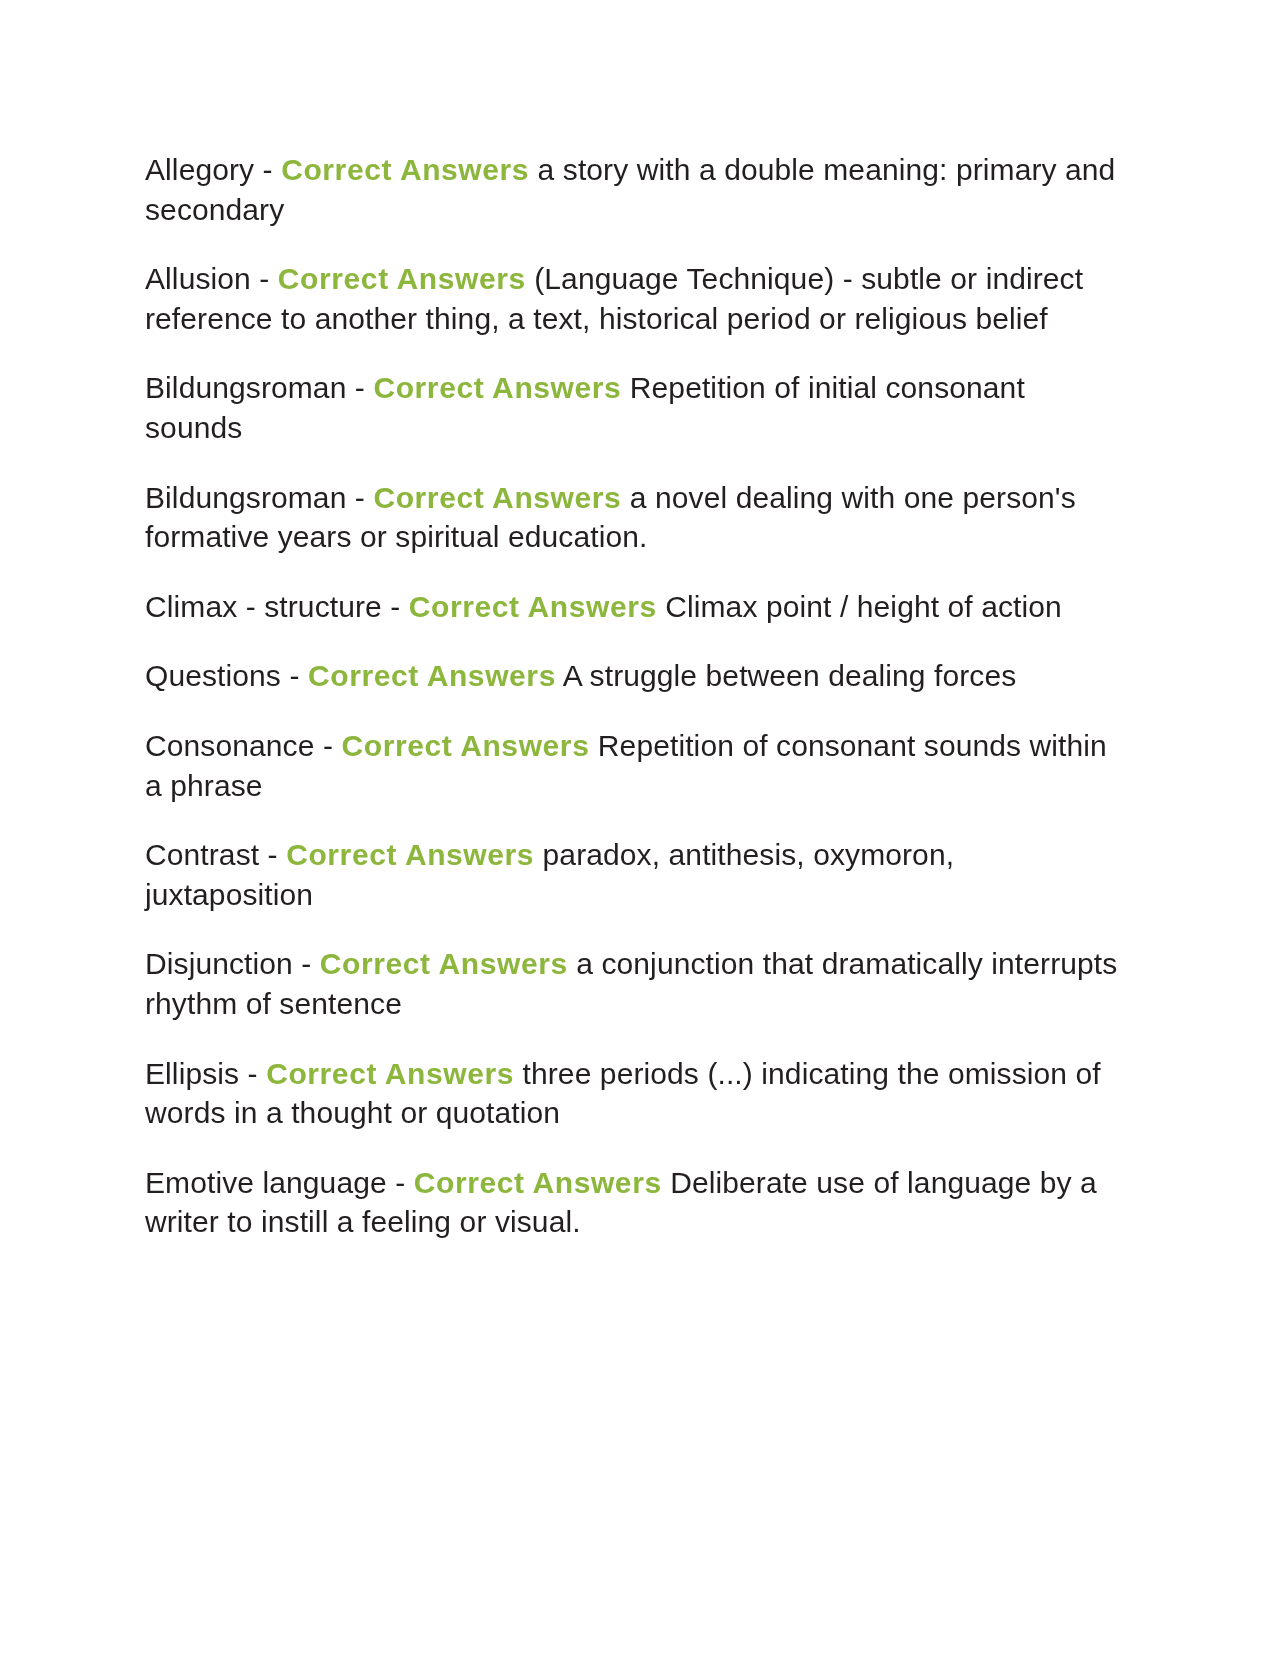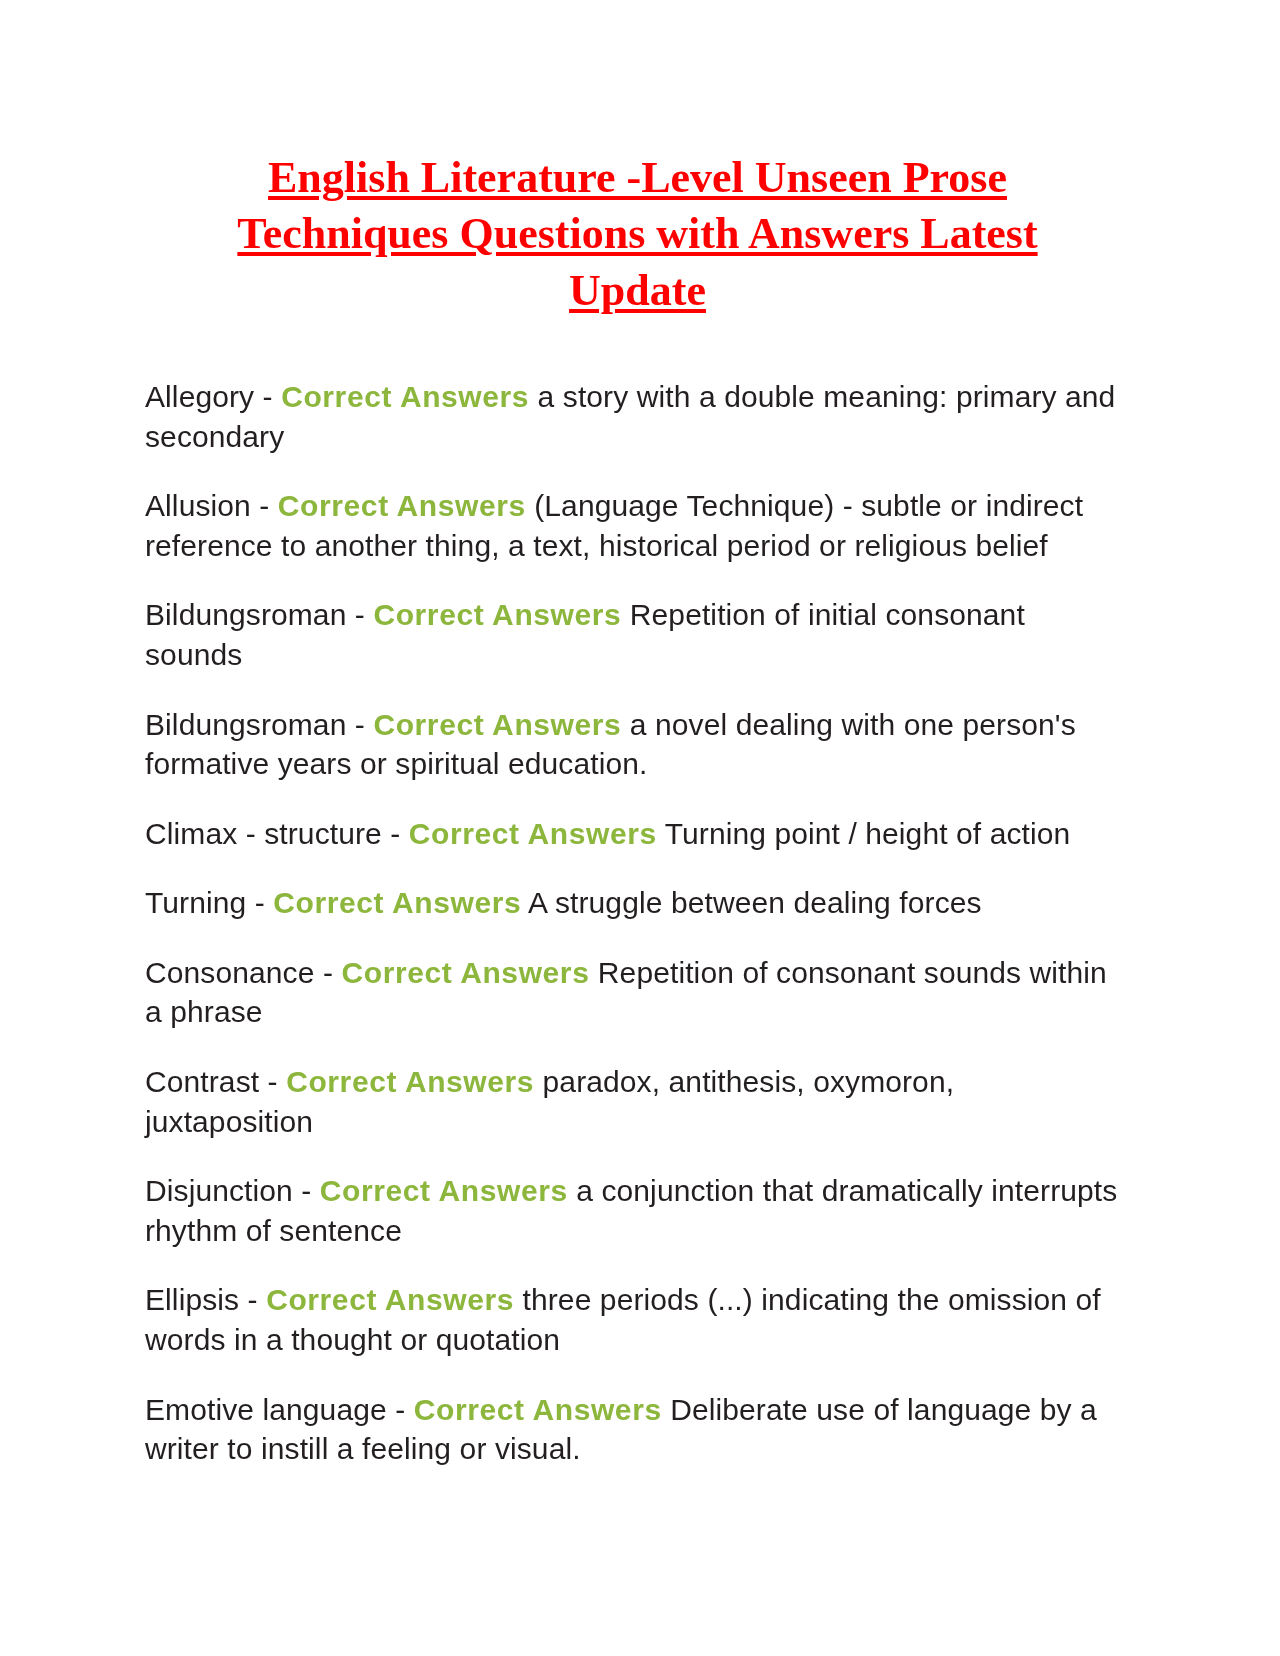--- a/index.html
+++ b/index.html
@@ -60,27 +60,26 @@
     letter-spacing: 0.6px;
   }
   .definition {
     color: #231f20;
   }
 </style>
 </head>
 <body>
 
 <div class="page">
-  <h1 class="doc-title">English Literature -Level Unseen Prose Techniques Questions with Answers Latest Update</h1>
   <div class="entries">
       <p class="entry"><span class="term">Allegory</span><span class="sep"> - </span><span class="answer-tag">Correct Answers</span><span class="definition"> a story with a double meaning: primary and secondary</span></p>
       <p class="entry"><span class="term">Allusion</span><span class="sep"> - </span><span class="answer-tag">Correct Answers</span><span class="definition"> (Language Technique) - subtle or indirect reference to another thing, a text, historical period or religious belief</span></p>
       <p class="entry"><span class="term">Bildungsroman</span><span class="sep"> - </span><span class="answer-tag">Correct Answers</span><span class="definition"> Repetition of initial consonant sounds</span></p>
       <p class="entry"><span class="term">Bildungsroman</span><span class="sep"> - </span><span class="answer-tag">Correct Answers</span><span class="definition"> a novel dealing with one person's formative years or spiritual education.</span></p>
-      <p class="entry"><span class="term">Climax - structure</span><span class="sep"> - </span><span class="answer-tag">Correct Answers</span><span class="definition"> Turning point / height of action</span></p>
-      <p class="entry"><span class="term">Turning</span><span class="sep"> - </span><span class="answer-tag">Correct Answers</span><span class="definition"> A struggle between dealing forces</span></p>
+      <p class="entry"><span class="term">Climax - structure</span><span class="sep"> - </span><span class="answer-tag">Correct Answers</span><span class="definition"> Climax point / height of action</span></p>
+      <p class="entry"><span class="term">Questions</span><span class="sep"> - </span><span class="answer-tag">Correct Answers</span><span class="definition"> A struggle between dealing forces</span></p>
       <p class="entry"><span class="term">Consonance</span><span class="sep"> - </span><span class="answer-tag">Correct Answers</span><span class="definition"> Repetition of consonant sounds within a phrase</span></p>
       <p class="entry"><span class="term">Contrast</span><span class="sep"> - </span><span class="answer-tag">Correct Answers</span><span class="definition"> paradox, antithesis, oxymoron, juxtaposition</span></p>
       <p class="entry"><span class="term">Disjunction</span><span class="sep"> - </span><span class="answer-tag">Correct Answers</span><span class="definition"> a conjunction that dramatically interrupts rhythm of sentence</span></p>
       <p class="entry"><span class="term">Ellipsis</span><span class="sep"> - </span><span class="answer-tag">Correct Answers</span><span class="definition"> three periods (...) indicating the omission of words in a thought or quotation</span></p>
       <p class="entry"><span class="term">Emotive language</span><span class="sep"> - </span><span class="answer-tag">Correct Answers</span><span class="definition"> Deliberate use of language by a writer to instill a feeling or visual.</span></p>
     </div>
 </div>
 
 </body></html>

